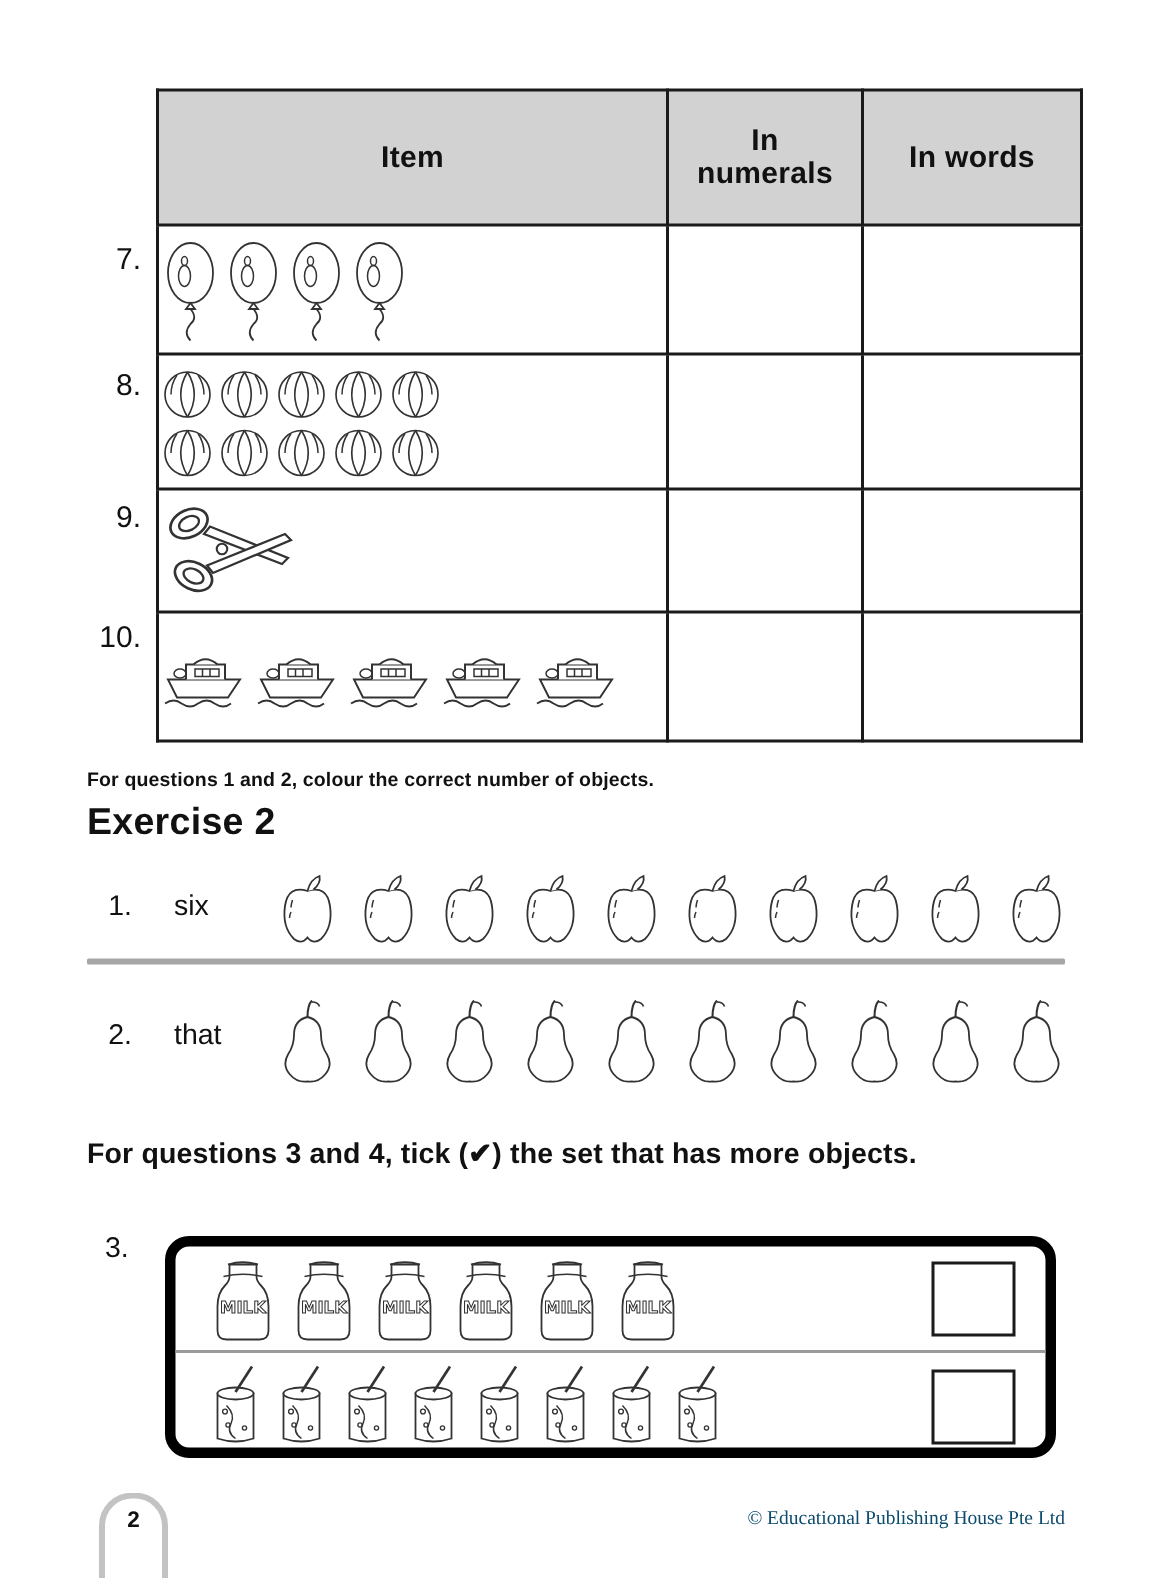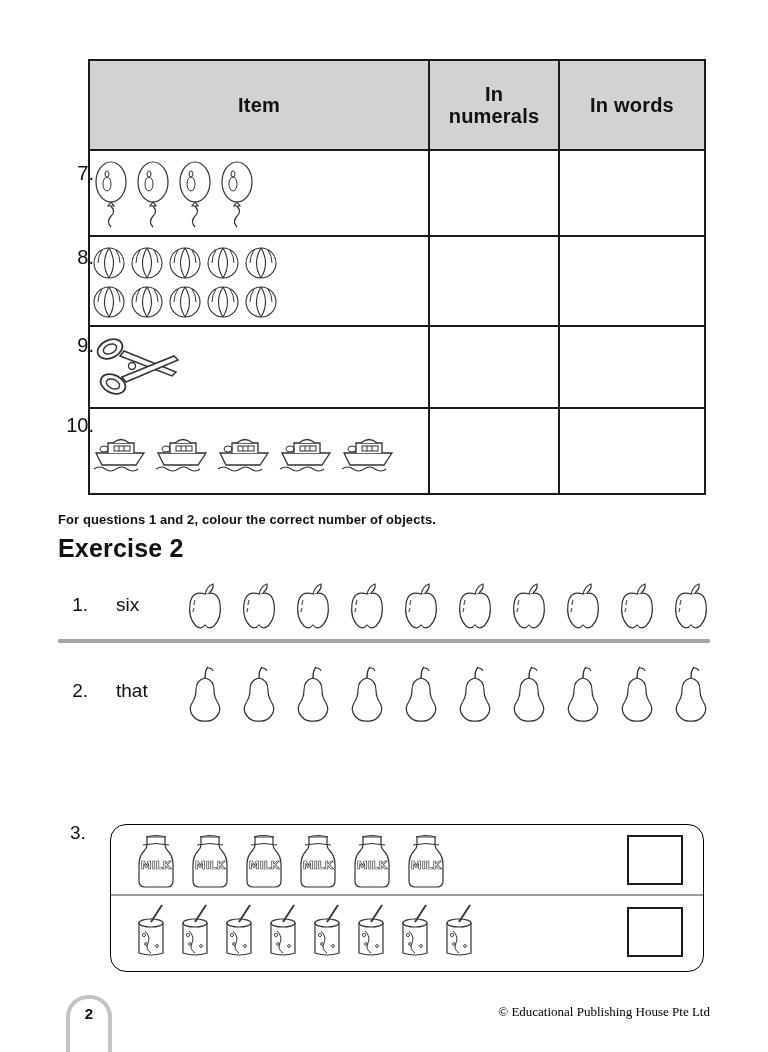--- a/index.html
+++ b/index.html
@@ -4,21 +4,21 @@
 <style>
   html,body{margin:0;padding:0;}
   body{
     width:768px;height:1052px;background:#ffffff;
     font-family:"Liberation Sans", sans-serif;
     color:#111;position:relative;overflow:hidden;
   }
   .page{position:absolute;left:0;top:0;width:768px;height:1052px;}
 
   
-  .tbl-wrap{position:absolute;left:88px;top:59px;width:610px;}
+  .tbl-wrap{position:absolute;left:104px;top:59px;width:610px;}
   table.items{border-collapse:collapse;width:610px;table-layout:fixed;}
   table.items th,table.items td{border:2px solid #1b1b1b;padding:0;}
   table.items thead th{
     background:#d2d2d2;height:88px;text-align:center;vertical-align:middle;
     font-size:20px;font-weight:bold;line-height:1.12;letter-spacing:.2px;
   }
   .col-item{width:338px;}
   .col-num{width:128px;margin-top:12px;}
   .col-word{width:144px;}
   td.item-cell{vertical-align:middle;padding-left:18px;}
@@ -59,21 +59,21 @@
   .qitems{display:flex;align-items:center;}
   .sep{
     position:absolute;left:58px;top:639px;width:652px;height:4px;
     background:#a6a6a6;border-radius:1px;
   }
 
   
   .q3num{position:absolute;left:70px;top:822px;font-size:19px;}
   .q3box{
     position:absolute;left:110px;top:824px;width:594px;height:148px;
-    border:1px solid #000000;border-radius:16px;box-sizing:border-box;
+    border:7px solid #000000;border-radius:16px;box-sizing:border-box;
   }
   .q3half{
     height:71px;display:flex;align-items:center;justify-content:space-between;
     padding:0 14px 0 18px;box-sizing:border-box;
   }
   .q3half.top{border-bottom:2px solid #9a9a9a;}
   .tickbox{
     width:56px;height:50px;border:2px solid #1b1b1b;background:#fff;
     box-sizing:border-box;flex:none;margin-right:6px;
   }
@@ -82,21 +82,21 @@
   .pagetab{
     position:absolute;left:66px;top:995px;width:46px;height:75px;
     border:4px solid #c3c3c3;border-bottom:none;
     border-radius:22px 22px 0 0;box-sizing:border-box;
   }
   .pagenum{
     position:absolute;left:66px;top:1005px;width:46px;text-align:center;
     font-size:15px;font-weight:bold;color:#111;
   }
   .copyright{
-    position:absolute;right:58px;top:1004px;font-size:13px;color:#000000;
+    position:absolute;right:58px;top:1004px;font-size:13px;color:#0c4a6e;
     font-family:"Liberation Serif", serif;
   }
   svg{display:block;}
 </style>
 </head>
 <body>
 
 <div class="page">
 
   <div class="rownums">
@@ -442,20 +442,23 @@
         <path d="M30 8 q4 0 5 3" fill="none" stroke="#333" stroke-width="1.1"></path>
       </svg>
       <svg width="54" height="62" viewBox="0 0 54 62">
         <path d="M27 18 q-9 2 -9 12 q0 7 -4 13 q-4 7 1 13 q5 6 12 5 q7 1 12 -5 q5 -6 1 -13 q-4 -6 -4 -13 q0 -10 -9 -12 Z" fill="#fff" stroke="#333" stroke-width="1.2"></path>
         <path d="M27 18 q0 -8 3 -11" fill="none" stroke="#333" stroke-width="1.4"></path>
         <path d="M30 8 q4 0 5 3" fill="none" stroke="#333" stroke-width="1.1"></path>
       </svg>
     </div>
   </div>
 
+  <div class="instr2">
+    <span>For questions 3 and 4, tick (</span><span class="tickglyph">✔</span><span>) the set that has more objects.</span>
+  </div>
 
   <div class="q3num">3.</div>
   <div class="q3box">
 
     <div class="q3half top">
       <div class="qitems">
         <svg width="54" height="62" viewBox="0 0 54 62">
           <path d="M18 8 L36 8 L36 16 q0 3 3 6 q5 5 5 14 l0 16 q0 6 -6 6 l-22 0 q-6 0 -6 -6 l0 -16 q0 -9 5 -14 q3 -3 3 -6 Z" fill="#fff" stroke="#333" stroke-width="1.2"></path>
           <path d="M17 8 q10 -3 20 0" fill="none" stroke="#333" stroke-width="1.2"></path>
           <path d="M14 16 q13 -3 26 0" fill="none" stroke="#333" stroke-width="1"></path>

